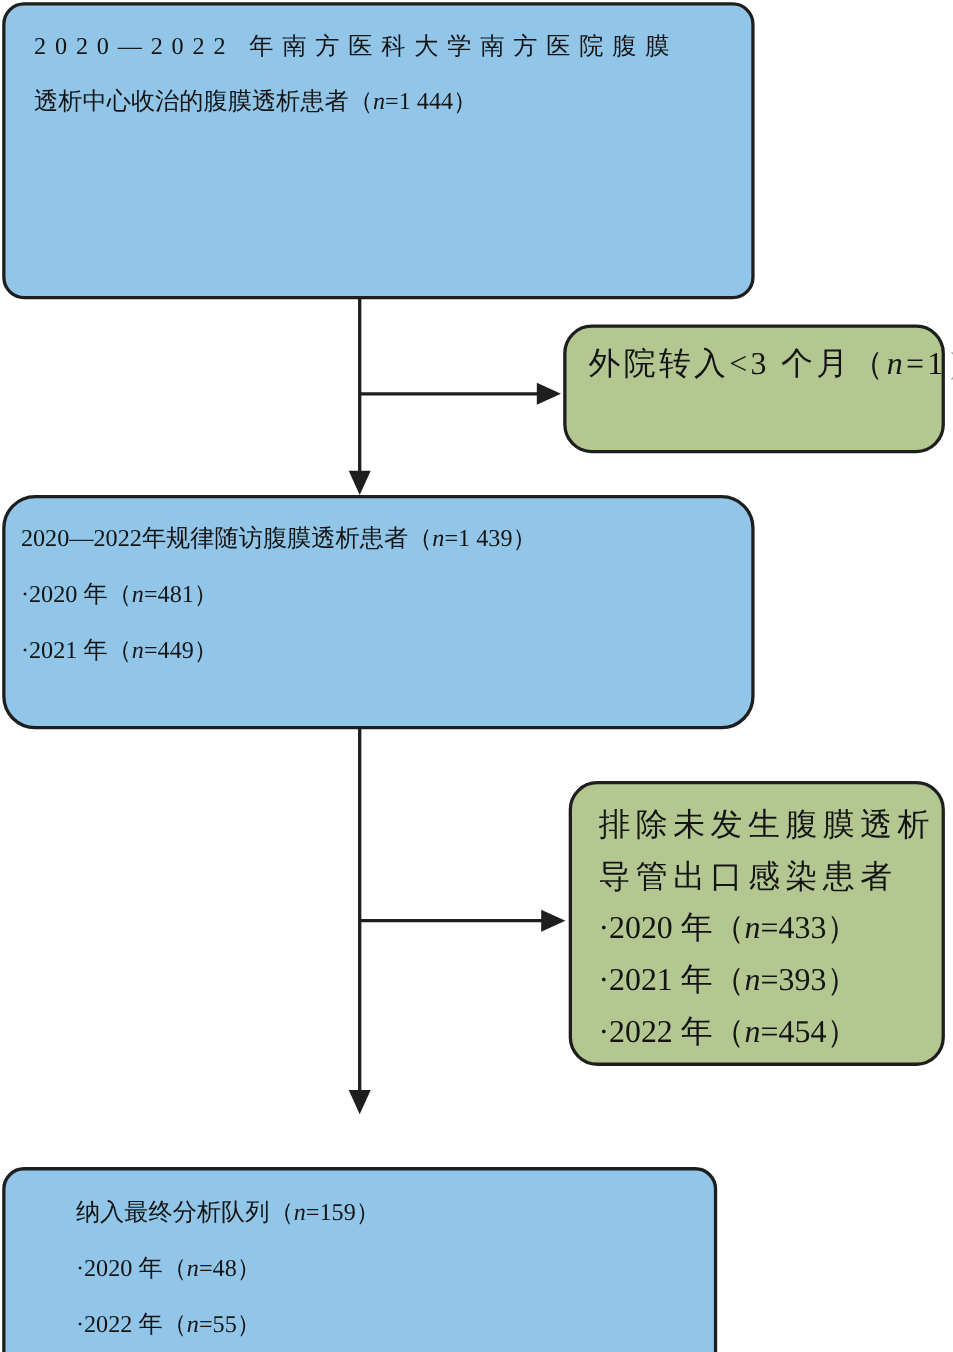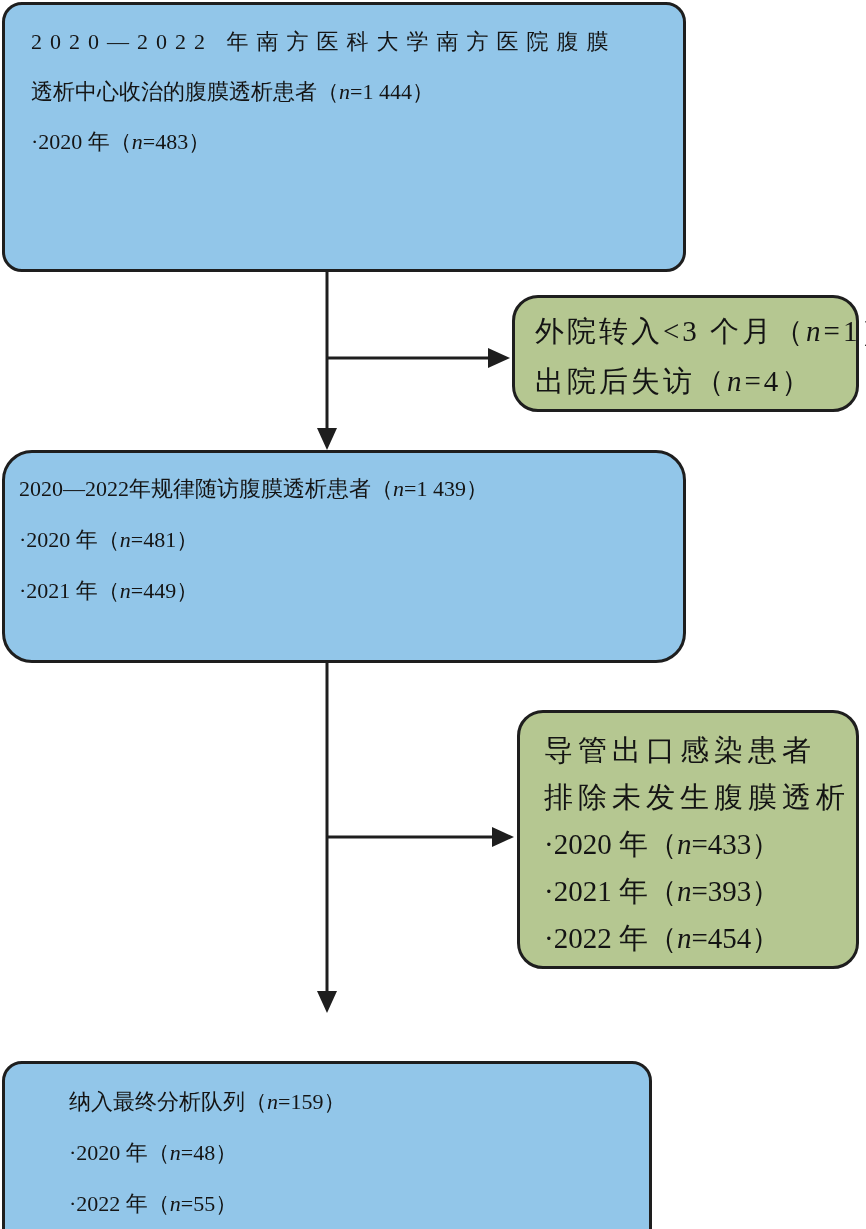--- a/index.html
+++ b/index.html
@@ -93,37 +93,35 @@
     <line x1="327" y1="662" x2="327" y2="993" stroke="#1e1e1e" stroke-width="3"></line>
     <polygon points="327,1013 317,991 337,991" fill="#1e1e1e"></polygon>
 
     <line x1="327" y1="837" x2="494" y2="837" stroke="#1e1e1e" stroke-width="3"></line>
     <polygon points="514,837 492,827 492,847" fill="#1e1e1e"></polygon>
   </svg>
 
   <div class="box blue box-initial">
     <div class="bline ls-wide">2020—2022 年南方医科大学南方医院腹膜</div>
     <div class="bline">透析中心收治的腹膜透析患者（<i>n</i>=1 444）</div>
-    <div class="bline">·2020 年（<i>n</i>=483）</div>
   </div>
 
   <div class="box green box-excl1">
     <div class="bline ls-sm">外院转入&lt;3 个月（<i>n</i>=1）</div>
-    <div class="bline ls-sm">出院后失访（<i>n</i>=4）</div>
   </div>
 
   <div class="box blue box-followup">
     <div class="bline">2020—2022年规律随访腹膜透析患者（<i>n</i>=1 439）</div>
     <div class="bline">·2020 年（<i>n</i>=481）</div>
     <div class="bline">·2021 年（<i>n</i>=449）</div>
   </div>
 
   <div class="box green box-excl2">
+    <div class="bline ls-mid">排除未发生腹膜透析</div>
     <div class="bline ls-mid">导管出口感染患者</div>
-    <div class="bline ls-mid">排除未发生腹膜透析</div>
     <div class="bline">·2020 年（<i>n</i>=433）</div>
     <div class="bline">·2021 年（<i>n</i>=393）</div>
     <div class="bline">·2022 年（<i>n</i>=454）</div>
   </div>
 
   <div class="box blue box-final">
     <div class="bline">纳入最终分析队列（<i>n</i>=159）</div>
     <div class="bline">·2020 年（<i>n</i>=48）</div>
     <div class="bline">·2022 年（<i>n</i>=55）</div>
   </div>

